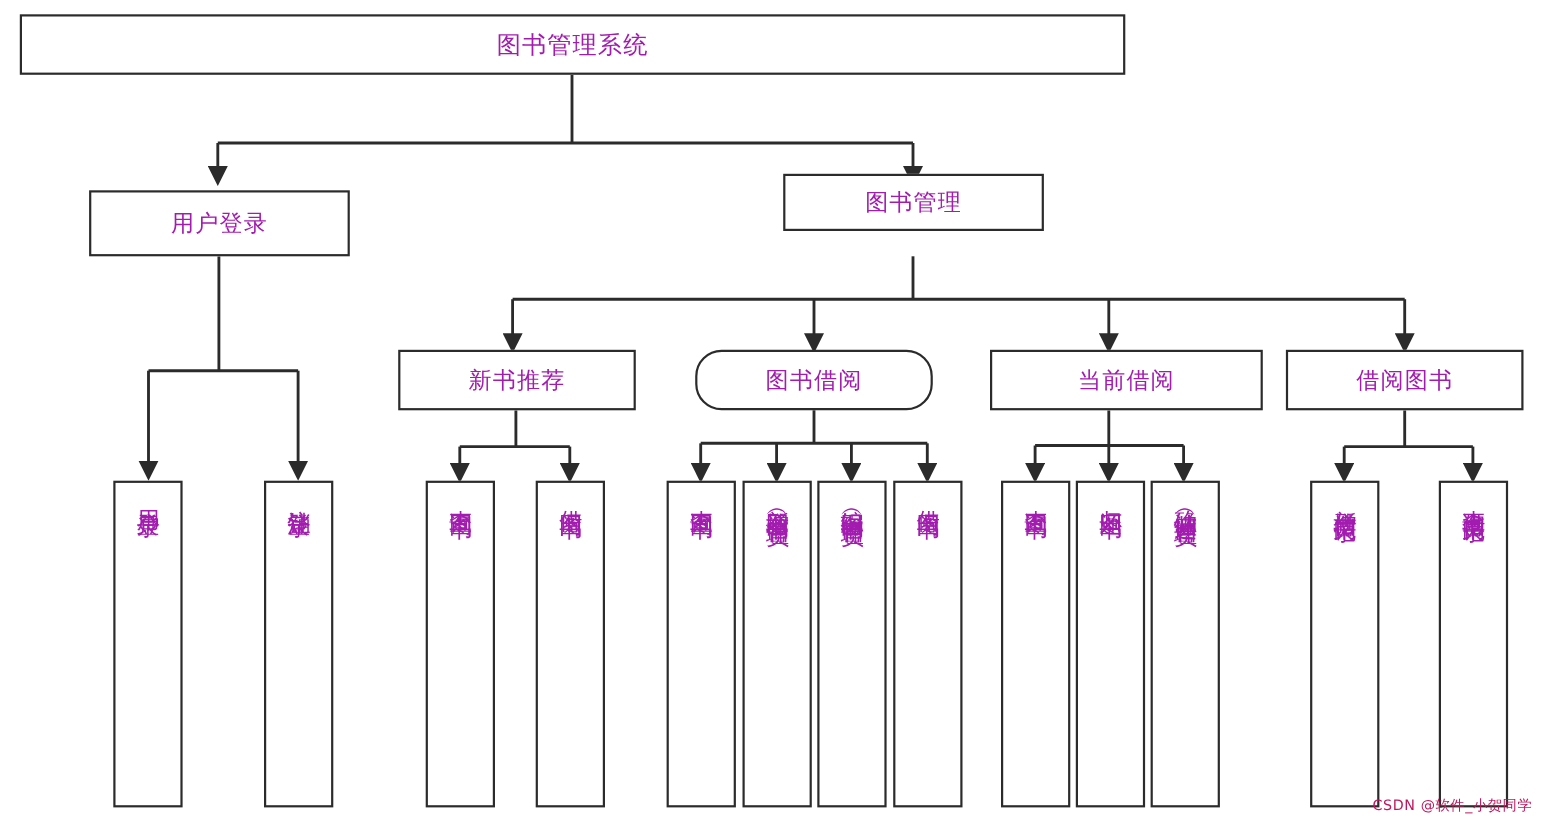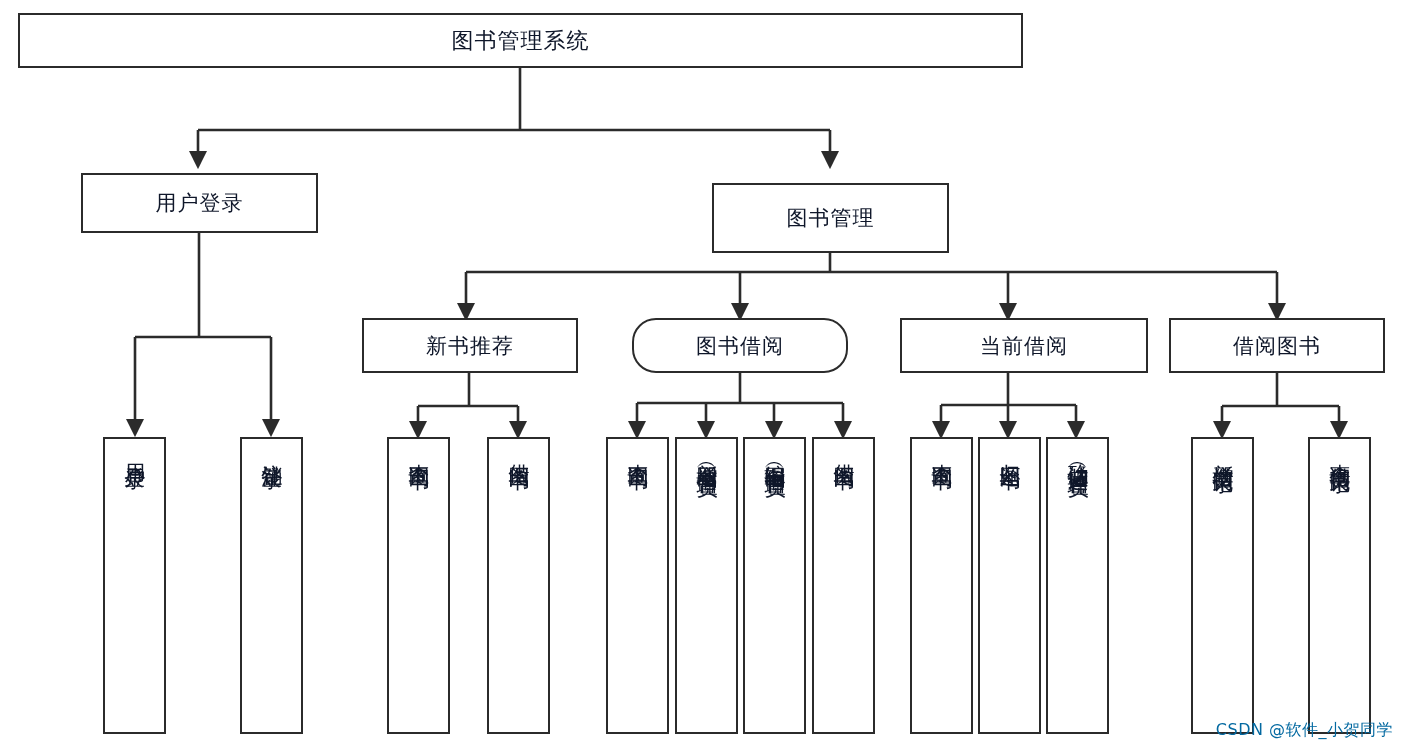--- a/index.html
+++ b/index.html
@@ -27,21 +27,21 @@
     height: 747px;
   }
   .node-box {
     position: absolute;
     box-sizing: border-box;
     border: 2.5px solid #2b2b2b;
     background: #ffffff;
     display: flex;
     align-items: center;
     justify-content: center;
-    color: #0f172a;
+    color: #a21caf;
   }
   .node-h {
     font-size: 21px;
     letter-spacing: 1px;
     white-space: nowrap;
   }
   .node-root .node-h { font-size: 22px; }
   .node-v {
     writing-mode: vertical-rl;
     text-orientation: upright;
@@ -54,22 +54,22 @@
   }
   .node-leaf {
     align-items: flex-start;
     justify-content: center;
     padding-top: 6px;
   }
   .watermark {
     position: absolute;
     right: 12px;
     bottom: 6px;
-    font-size: 16px;
-    color: #0369a1;
+    font-size: 13px;
+    color: #be185d;
     letter-spacing: 0.5px;
     white-space: nowrap;
     user-select: none;
   }
 </style>
 </head>
 <body>
 
 <div id="diagram-root">
 
@@ -124,21 +124,21 @@
     </g>
   </svg>
 
   <div class="node-box node-root" style="left:18px; top:13px; width:1005px; height:55px;">
     <span class="node-h">图书管理系统</span>
   </div>
 
   <div class="node-box" style="left:81px; top:173px; width:237px; height:60px;">
     <span class="node-h">用户登录</span>
   </div>
-  <div class="node-box" style="left:712px; top:183px; width:237px; height:70px;justify-content:center;">
+  <div class="node-box" style="left:712px; top:158px; width:237px; height:52px;justify-content:center;">
     <span class="node-h">图书管理</span>
   </div>
 
   <div class="node-box" style="left:362px; top:318px; width:216px; height:55px;">
     <span class="node-h">新书推荐</span>
   </div>
   <div class="node-box" style="left:632px; top:318px; width:216px; height:55px;border-radius:24px;">
     <span class="node-h">图书借阅</span>
   </div>
   <div class="node-box" style="left:900px; top:318px; width:248px; height:55px;">

